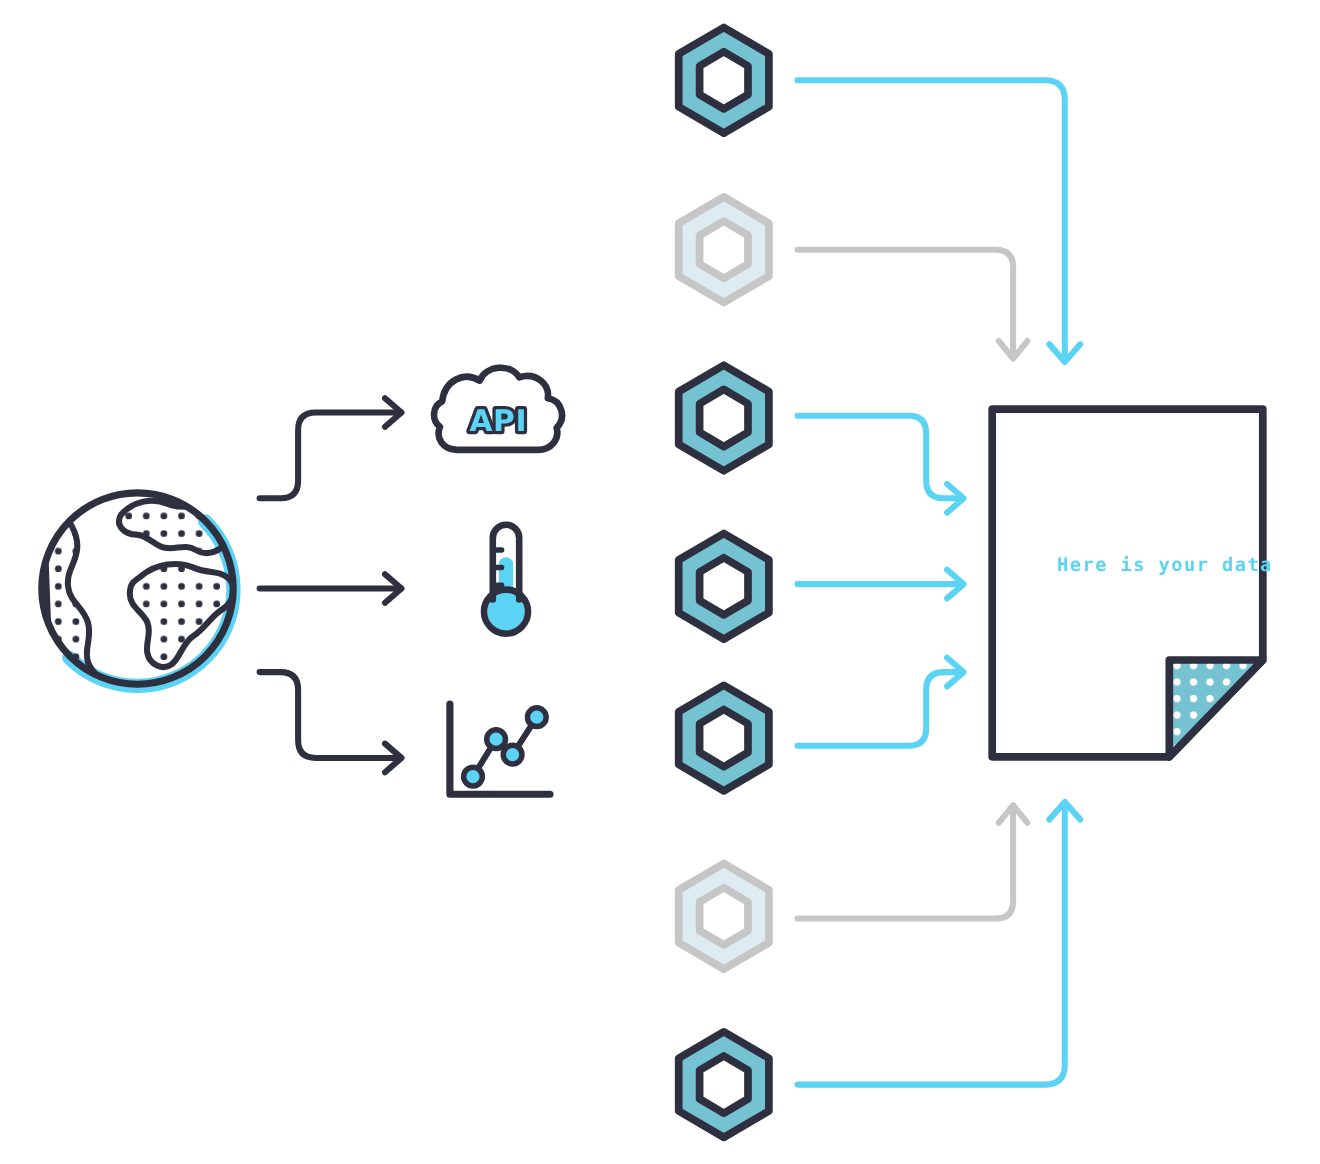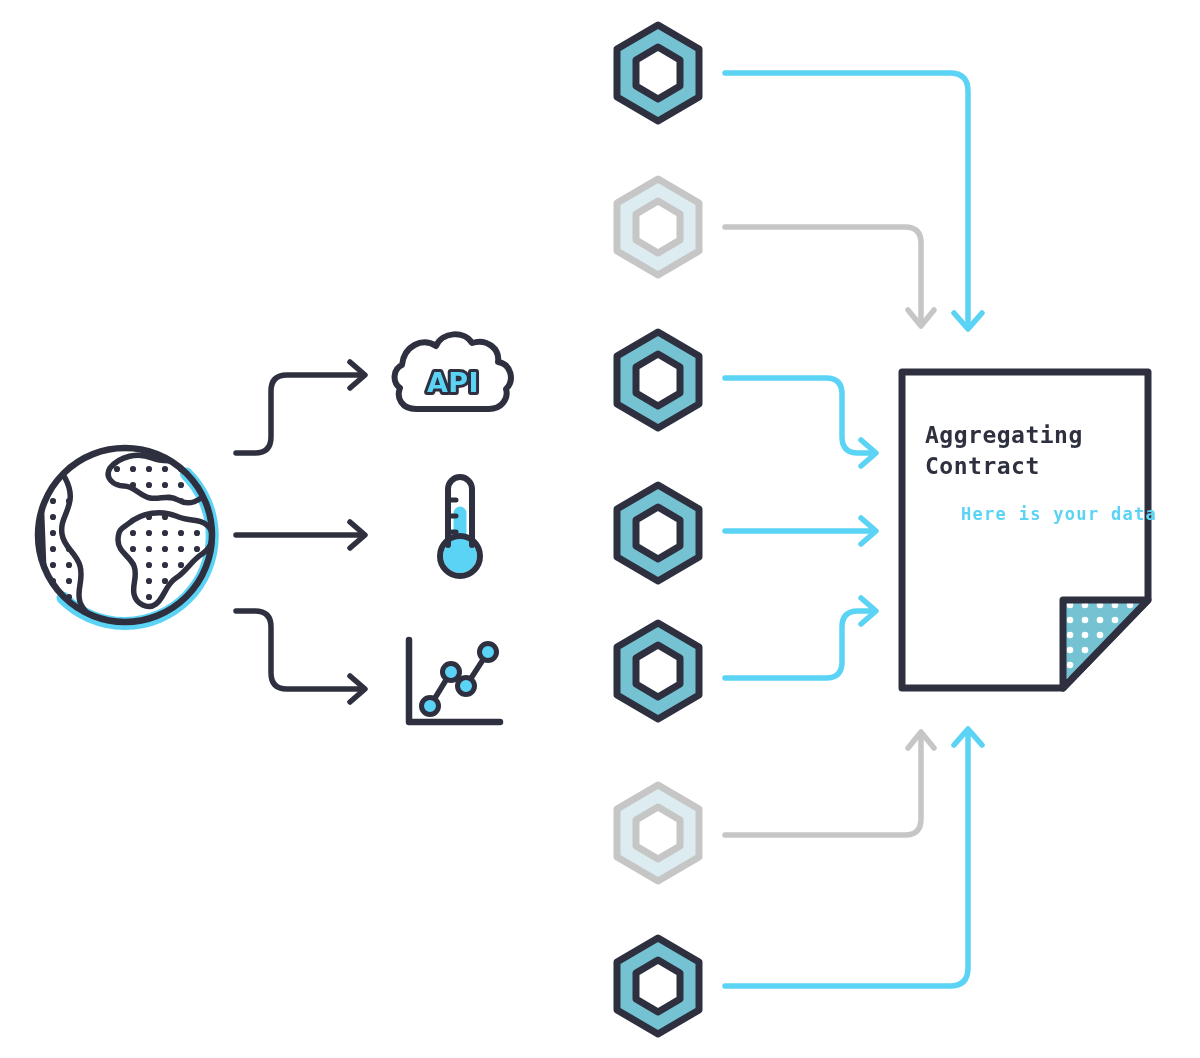--- a/index.html
+++ b/index.html
@@ -201,17 +201,16 @@
         <path d="M1063,600 L1148,600 L1063,688 Z" fill="none" stroke="#2e3040" stroke-width="7" stroke-linejoin="round"></path>
       </g>
     </g>
 
     <g>
       <text x="453" y="392" text-anchor="middle" font-family="DejaVu Sans, Liberation Sans, sans-serif" font-size="27" font-weight="bold" letter-spacing="0.5" stroke="#2e3040" stroke-width="6" stroke-linejoin="round" fill="none">API</text>
       <text x="453" y="392" text-anchor="middle" font-family="DejaVu Sans, Liberation Sans, sans-serif" font-size="27" font-weight="bold" letter-spacing="0.5" fill="#5bd3f5">API</text>
     </g>
   </svg>
 
-  <div id="contract-title" class="contract-text"><span>Aggregating</span><br><span>Contract</span></div>
 
   <div id="contract-sub" class="contract-text">Here is your data</div>
 
 </div>
 
 </body></html>

